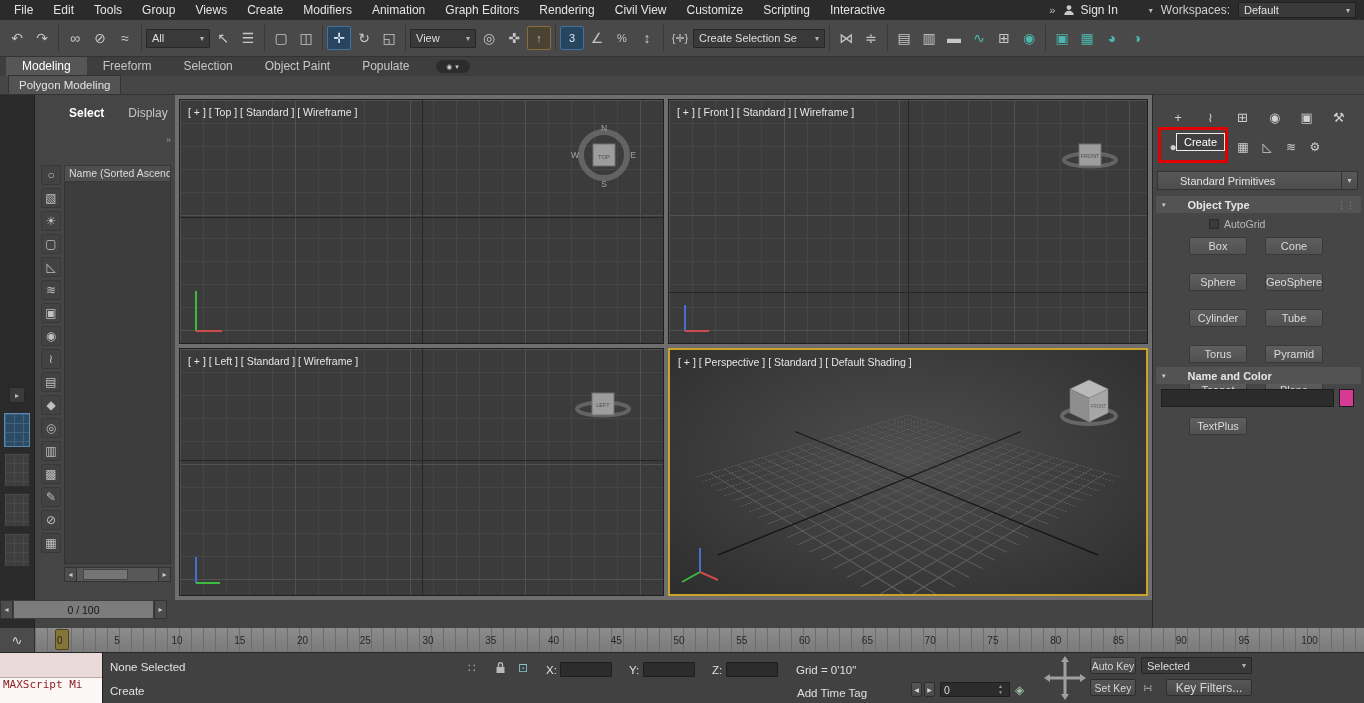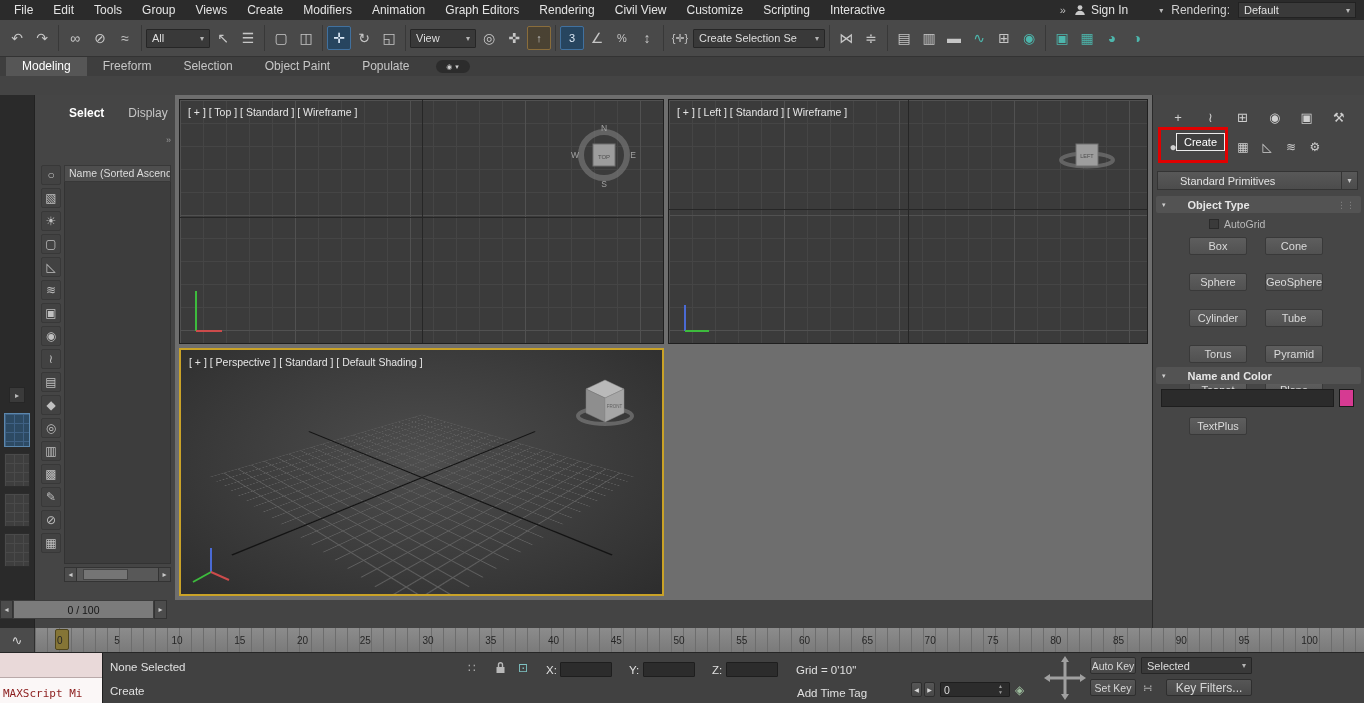--- a/index.html
+++ b/index.html
@@ -107,21 +107,21 @@
       background-image:repeating-linear-gradient(90deg,#6d6d6d 0 1px,transparent 1px 12px),linear-gradient(#8c8c8c,#7a7a7a);
       display:flex;align-items:center;justify-content:space-between;padding:0 46px 0 22px;}
   .tick{font-size:10px;color:#262626;z-index:1;}
   .tick:first-child{color:#f2ecd8;}
   .tb-marker{position:absolute;left:20px;top:1px;width:14px;height:21px;background:#857536;border:1px solid #4f451d;border-radius:2px;z-index:0;}
 
   
   .statusbar{position:absolute;top:652px;left:0;width:100%;height:51px;background:#414141;border-top:1px solid #262626;}
   .ms-box{position:absolute;left:0;top:0;width:103px;height:51px;border-right:1px solid #1f1f1f;}
   .ms-top{height:25px;background:#e9d9d9;border-bottom:1px solid #b9a9a9;}
-  .ms-bot{height:25px;background:#fbf7f7;font-family:"DejaVu Sans Mono","Liberation Mono",monospace;font-size:11px;color:#8b1c1c;padding:9px 3px;white-space:nowrap;overflow:hidden;}
+  .ms-bot{height:25px;background:#fbf7f7;font-family:"DejaVu Sans Mono","Liberation Mono",monospace;font-size:11px;color:#8b1c1c;padding:0 3px;white-space:nowrap;overflow:hidden;}
   .sline{position:absolute;color:#e0e0e0;font-size:11.5px;white-space:nowrap;}
   .sico{position:absolute;color:#ababab;font-size:12px;}
   .field{position:absolute;background:#2c2c2c;border:1px solid #1e1e1e;color:#ddd;font-size:10.5px;display:flex;align-items:center;padding:0 3px;border-radius:1px;}
   .sbtn2{background:linear-gradient(#565656,#484848);border:1px solid #2e2e2e;border-radius:2px;color:#d6d6d6;display:flex;align-items:center;justify-content:center;position:absolute;}
   .spin{position:absolute;display:flex;flex-direction:column;justify-content:center;gap:1px;color:#9a9a9a;font-size:5px;line-height:5px;}
 </style>
 </head>
 <body>
 
 <div class="app">
@@ -144,21 +144,21 @@
     <div class="menubar-right">
       <span class="chev">»</span>
       <span class="signin">
         <svg width="12" height="12" viewBox="0 0 12 12">
             <circle cx="6" cy="3.6" r="2.4" fill="#c9c9c9"></circle>
             <path d="M1.2,11 a4.8,4.3 0 0 1 9.6,0 z" fill="#c9c9c9"></path>
           </svg>
         <span>Sign In</span>
         <span class="caret">▾</span>
       </span>
-      <span class="ws-label">Rendering:</span>
+      <span class="ws-label">Workspaces:</span>
       <span class="ws-dd">
         <span>Default</span>
         <span class="caret">▾</span>
       </span>
     </div>
   </div>
 
   <div class="toolbar">
     <span class="tbtn">↶</span>
     <span class="tbtn">↷</span>
@@ -219,20 +219,23 @@
   <div class="ribbonrow">
     <span class="rtab active">Modeling</span>
     <span class="rtab">Freeform</span>
     <span class="rtab">Selection</span>
     <span class="rtab">Object Paint</span>
     <span class="rtab">Populate</span>
     <span class="rpill">
       <span>◉</span>
       <span>▾</span>
     </span>
+  </div>
+  <div class="subtabrow">
+    <span class="subtab">Polygon Modeling</span>
   </div>
 
   <div class="main">
 
     <div class="left-strip">
       <span class="strip-arrow">▸</span>
       <span class="layout-tab active" style="top:318px"></span>
       <span class="layout-tab" style="top:358px"></span>
       <span class="layout-tab" style="top:398px"></span>
       <span class="layout-tab" style="top:438px"></span>
@@ -297,20 +300,34 @@
             <text x="6" y="38" font-size="8.5" fill="#a2a2a2" text-anchor="middle">W</text>
             <text x="64" y="38" font-size="8.5" fill="#a2a2a2" text-anchor="middle">E</text>
             <text x="35" y="67" font-size="8.5" fill="#a2a2a2" text-anchor="middle">S</text>
           </svg>
           <svg class="tripod" width="44" height="52">
             <line x1="8" y1="46" x2="8" y2="6" stroke="#3dbb3d" stroke-width="2"></line>
             <line x1="8" y1="46" x2="34" y2="46" stroke="#cc4b4b" stroke-width="2"></line>
           </svg>
         </div>
 
+        <div class="vp wire">
+          <div class="axline-v" style="left:50%"></div>
+          <div class="axline-h" style="top:79%"></div>
+          <span class="vp-label">[ + ] [ Front ] [ Standard ] [ Wireframe ]</span>
+          <svg class="vcube" style="top:20px;right:22px" width="70" height="70">
+            <ellipse cx="35" cy="40" rx="26" ry="6.5" fill="none" stroke="#7e7e7e" stroke-width="4" opacity="0.6"></ellipse>
+            <rect x="24" y="24" width="22" height="22" fill="#9d9d9d" stroke="#707070"></rect>
+            <text x="35" y="37.5" font-size="5.5" fill="#4e4e4e" text-anchor="middle">FRONT</text>
+          </svg>
+          <svg class="tripod" width="44" height="40">
+            <line x1="8" y1="34" x2="8" y2="8" stroke="#4a6ad4" stroke-width="2"></line>
+            <line x1="8" y1="34" x2="32" y2="34" stroke="#cc4b4b" stroke-width="2"></line>
+          </svg>
+        </div>
 
         <div class="vp wire">
           <div class="axline-v" style="left:50%"></div>
           <div class="axline-h" style="top:45%"></div>
           <span class="vp-label">[ + ] [ Left ] [ Standard ] [ Wireframe ]</span>
           <svg class="vcube" style="top:20px;right:25px" width="70" height="70">
             <ellipse cx="35" cy="40" rx="26" ry="6.5" fill="none" stroke="#7e7e7e" stroke-width="4" opacity="0.6"></ellipse>
             <rect x="24" y="24" width="22" height="22" fill="#9d9d9d" stroke="#707070"></rect>
             <text x="35" y="37.5" font-size="5.5" fill="#4e4e4e" text-anchor="middle">LEFT</text>
           </svg>

